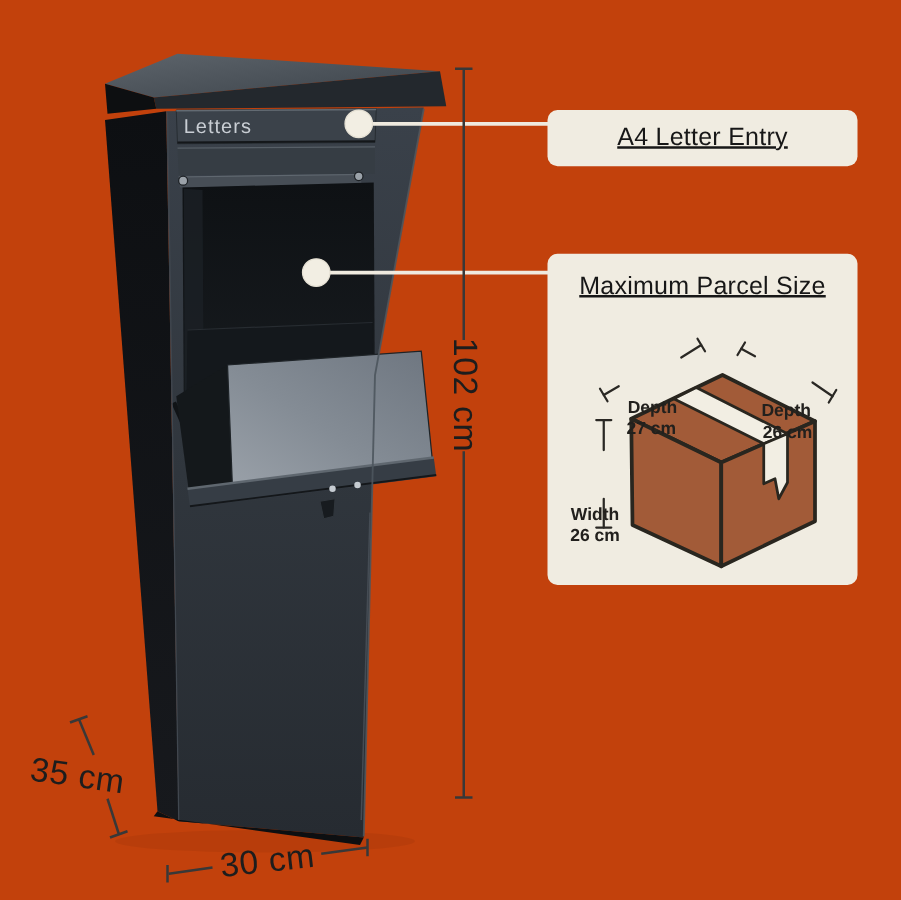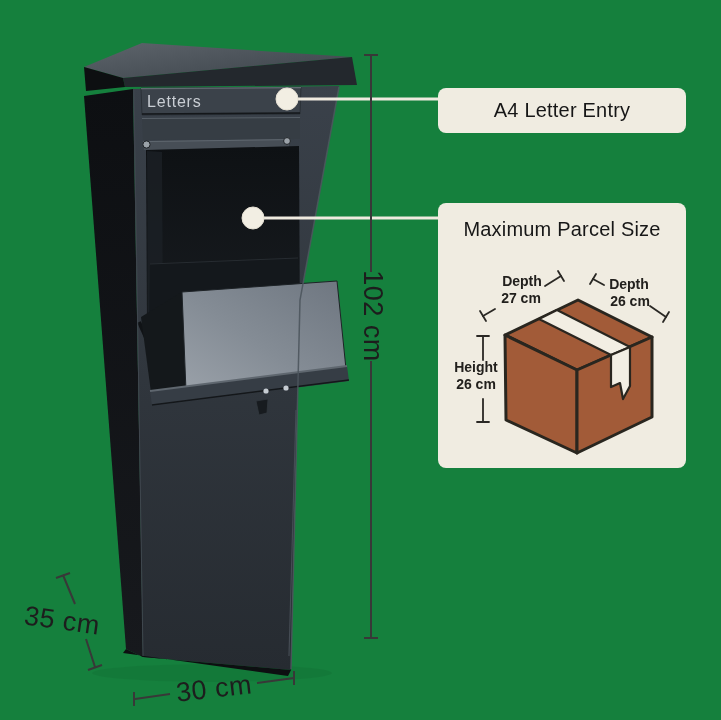--- a/index.html
+++ b/index.html
@@ -1,33 +1,33 @@
 <!DOCTYPE html>
 <html><head>
 <meta charset="utf-8">
 <style>
   html,body{margin:0;padding:0;background:#ffffff;}
   .stage{
-    position:relative;width:721px;height:720px;background:#15803d;overflow:hidden;
+    position:relative;width:721px;height:720px;background:#c2410c;overflow:hidden;
     font-family:"Liberation Sans", sans-serif;color:#1c1c1c;
   }
   .scene{position:absolute;left:0;top:0;}
   .abs{position:absolute;}
   .ctr{transform:translate(-50%,-50%);}
   .dim-text{font-size:27px;color:#1d1d1d;white-space:nowrap;letter-spacing:.5px;}
   .letters-text{font-size:16px;color:#c9ced4;letter-spacing:.8px;white-space:nowrap;}
   .panel{
     position:absolute;left:438px;width:248px;background:#f0ece1;border-radius:8px;
   }
   .panel-letter{top:88px;height:45px;display:flex;align-items:center;justify-content:center;}
   .panel-parcel{top:203px;height:265px;}
-  .panel-title{font-size:20px;color:#171717;text-align:center;white-space:nowrap;letter-spacing:.2px;}
+  .panel-title{font-size:20px;color:#171717;text-align:center;white-space:nowrap;letter-spacing:.2px;text-decoration:underline;}
   .panel-letter .panel-title{margin:0;}
   .panel-parcel .panel-title{padding-top:15px;text-align:center;}
-  .diag-label{font-size:14px;font-weight:600;color:#22201d;white-space:nowrap;}
+  .diag-label{font-size:14px;font-weight:600;color:#22201d;white-space:nowrap;margin-top:44px;}
   .diagram-svg{position:absolute;left:0;top:0;}
 </style>
 </head>
 <body>
 
 <div class="stage">
 
   <svg class="scene" width="721" height="720" viewBox="0 0 721 720">
     <defs>
       <linearGradient id="gradCapTop" x1="0" y1="0" x2="1" y2="1">
@@ -165,17 +165,17 @@
         <line x1="45" y1="196" x2="45" y2="219"></line>
         <line x1="39" y1="133" x2="51" y2="133"></line>
         <line x1="39" y1="219" x2="51" y2="219"></line>
       </g>
     </svg>
 
     <div class="abs ctr diag-label" style="left:84px;top:78px;">Depth</div>
     <div class="abs ctr diag-label" style="left:83px;top:95px;">27 cm</div>
     <div class="abs ctr diag-label" style="left:191px;top:81px;">Depth</div>
     <div class="abs ctr diag-label" style="left:192px;top:98px;">26 cm</div>
-    <div class="abs ctr diag-label" style="left:38px;top:164px;">Height</div>
+    <div class="abs ctr diag-label" style="left:38px;top:164px;">Width</div>
     <div class="abs ctr diag-label" style="left:38px;top:181px;">26 cm</div>
   </div>
 
 </div>
 
 </body></html>

